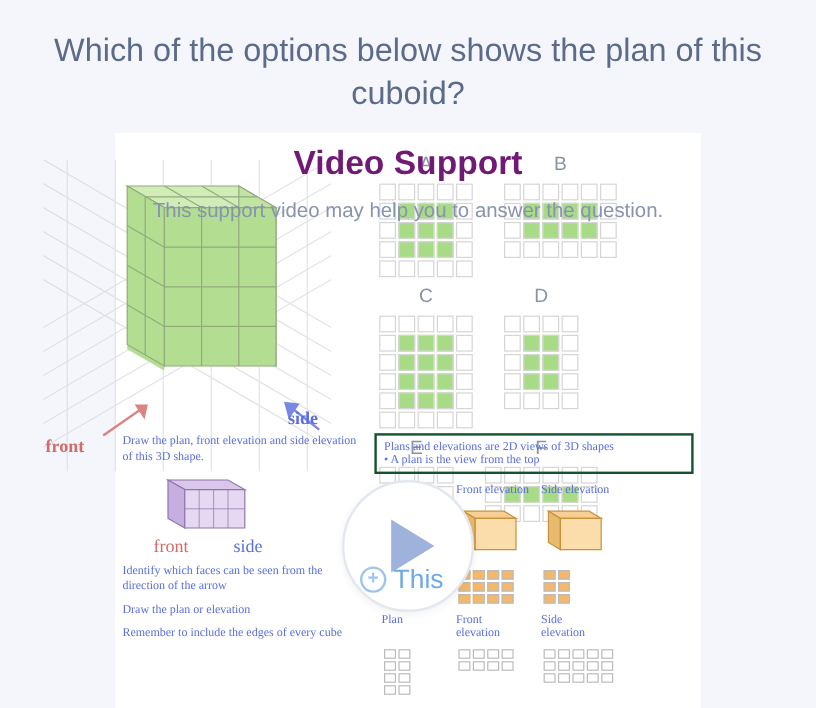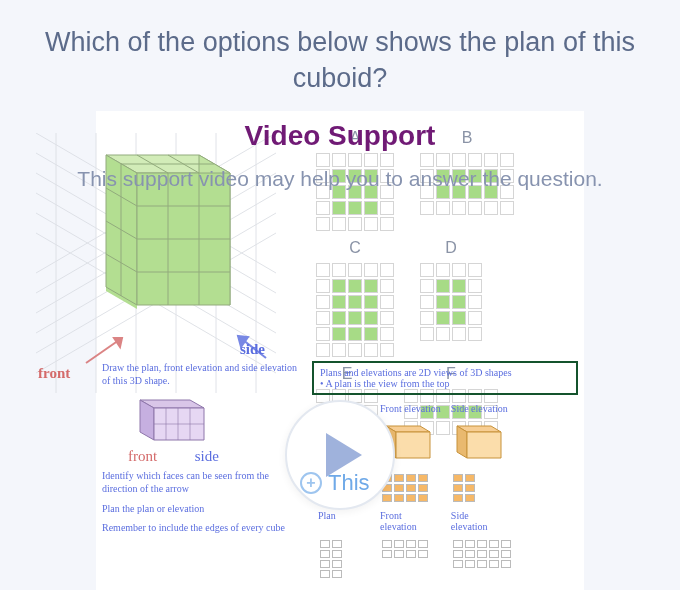--- a/index.html
+++ b/index.html
@@ -21,21 +21,21 @@
   .fs-labels .side{color:#5B6EDF}
   .mini-cuboid{position:relative;width:80px;height:54px;margin:4px 0 6px 30px}
   .worked-right{position:absolute;left:210px;top:0;right:0}
   .bullet-box{border:2px solid #14532d;padding:4px 6px;font-family:Liberation Serif, serif;font-size:10px;color:#5B6EDF}
   .elev-table td{padding:2px 4px;vertical-align:top}
   .elev-label{font-family:"Comic Sans MS",cursive;font-size:10px;color:#5B6EDF;font-weight:400}
   .grid-tiny td{width:8px;height:8px;border:1px solid #bbb;background:#fff}
   .grid-tiny .f{background:#F6B867}
   .overlay{position:absolute;left:0;right:0;top:120px;height:360px;text-align:center;pointer-events:none}
   .overlay h2{font-size:28px;font-weight:600;color:#701a75;margin-bottom:12px}
-  .overlay p{font-size:21px;color:#8793AF;line-height:1.4;padding:0 60px}
+  .overlay p{font-size:17px;color:#8793AF;line-height:1.4;padding:0 60px}
   .play{position:absolute;left:50%;top:400px;transform:translateX(-50%);width:110px;height:110px;border-radius:50%;background:#fff;border:2px solid #E3E8F0;display:flex;align-items:center;justify-content:center;box-shadow:0 2px 8px rgba(0,0,0,0.06)}
   .play .tri{width:0;height:0;border-left:36px solid #9FB2DC;border-top:22px solid transparent;border-bottom:22px solid transparent;margin-left:8px}
   .zoom{position:absolute;left:300px;top:470px;font-size:22px;color:#6FA9E8;font-weight:500;display:flex;align-items:center;gap:6px}
   .zoom .circ{width:22px;height:22px;border:2px solid #9EC5EF;border-radius:50%;display:flex;align-items:center;justify-content:center;font-size:16px;color:#9EC5EF;font-weight:700}
   
   .iso{position:absolute;left:-60px;top:22px;width:240px;height:260px;opacity:.82}
   .iso svg{width:100%;height:100%}
   .iso-face-top{fill:#C9E8A9}
   .iso-face-front{fill:#A3D77A}
   .iso-line{stroke:#7A9960;stroke-width:1}
@@ -383,21 +383,21 @@
           <g stroke="#8E76AA" stroke-width="0.6">
                 <line x1="34" y1="16" x2="34" y2="48"></line>
                 <line x1="46" y1="16" x2="46" y2="48"></line>
                 <line x1="58" y1="16" x2="58" y2="48"></line>
                 <line x1="22" y1="32" x2="72" y2="32"></line>
               </g>
             </svg>
         </div>
         <div style="font-family:'Comic Sans MS';font-size:15px;margin:-4px 0 4px 26px"><span style="color:#D46A6A">front</span>&nbsp;&nbsp;&nbsp;&nbsp;&nbsp;&nbsp;&nbsp;&nbsp;&nbsp;&nbsp;<span style="color:#5B6EDF">side</span></div>
         <div class="hand">Identify which faces can be seen from the direction of the arrow</div>
-        <div class="hand" style="margin-top:6px">Plan the plan or elevation</div>
+        <div class="hand" style="margin-top:6px">Draw the plan or elevation</div>
         <div class="hand" style="margin-top:6px">Remember to include the edges of every cube</div>
       </div>
       <div class="worked-right">
         <div class="bullet-box">
           <div>Plans and elevations are 2D views of 3D shapes</div>
           <div>• <span>A plan is the view from the top</span></div>
         </div>
         <table class="elev-table" style="margin-top:4px">
           <tbody>
               <tr>

